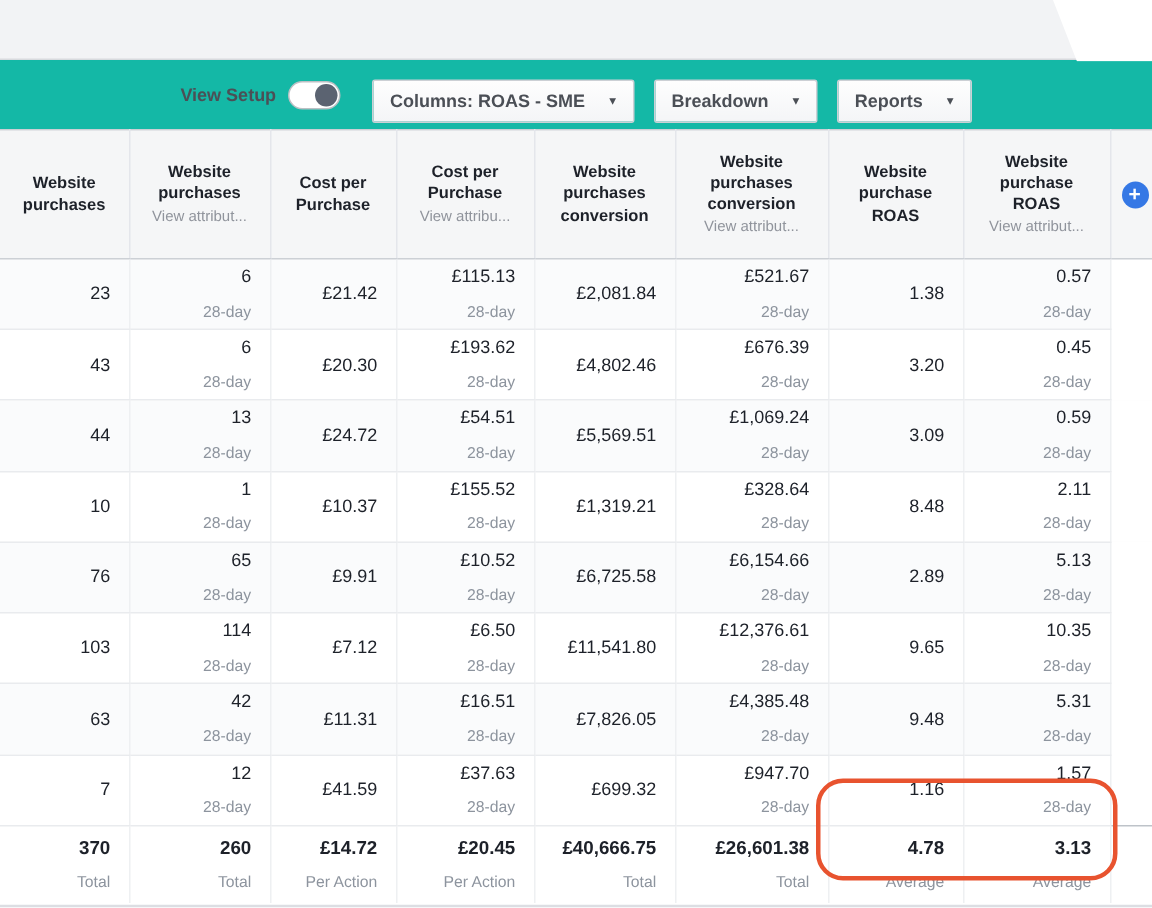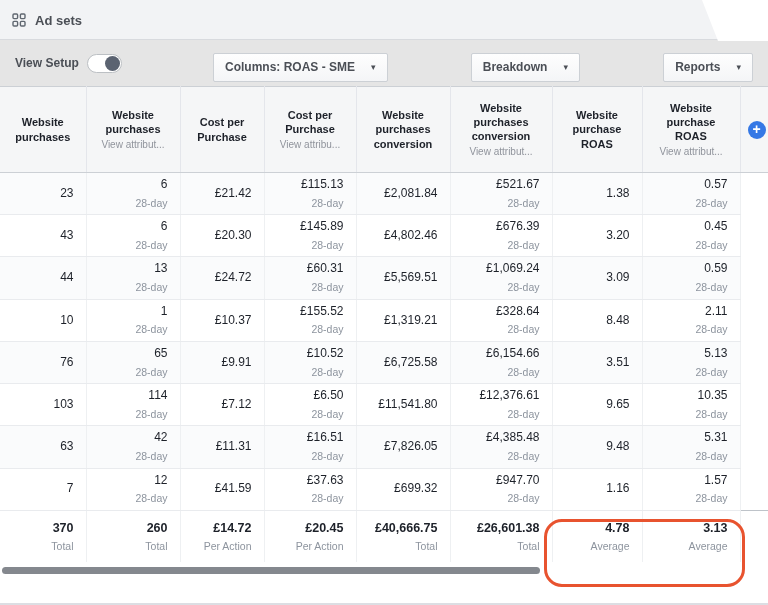--- a/index.html
+++ b/index.html
@@ -24,21 +24,21 @@
     display:flex; align-items:center; justify-content:center; gap:9px;
     font-size:13px; font-weight:bold; color:#1d2129; z-index:3; cursor:pointer;
   }
   .tabbar-cut {
     position:absolute; right:0; top:0; width:78px; height:41px; background:#fff;
     clip-path:polygon(12px 0, 100% 0, 100% 100%, 28px 100%); z-index:2;
   }
   .tab-icon { display:flex; align-items:center; }
 
   
-  .toolbar { height:46px; display:flex; align-items:center; justify-content:space-between; gap:13px; padding:0 15px; background:#e5e5e5; }
+  .toolbar { height:46px; display:flex; align-items:center; justify-content:center; gap:13px; padding:0 9px; background:#14b8a6; }
   .view-setup { display:flex; align-items:center; gap:8px; font-size:12px; font-weight:bold; color:#4b4f56; margin-right:8px; }
   .toggle { position:relative; display:inline-block; width:35px; height:19px; border-radius:10px; background:#fff; border:1px solid #bcc0c4; cursor:pointer; }
   .knob { position:absolute; right:1px; top:1px; width:15px; height:15px; border-radius:50%; background:#5b6371; }
   .btn {
     display:inline-flex; align-items:center; gap:16px; height:29px; padding:0 11px;
     background:linear-gradient(#fefefe,#f4f5f7); border:1px solid #ccd0d5; border-radius:2px;
     font-family:inherit; font-size:12px; font-weight:bold; color:#4b4f56; cursor:pointer; white-space:nowrap;margin-top:8px;
   }
   .caret { font-size:9px; color:#4b4f56; line-height:1; }
 
@@ -55,51 +55,38 @@
   .plus-th { background:#f5f6f7; border-right:none !important; }
   .plus-btn {
     width:18px; height:18px; border-radius:50%; background:#3578e5; color:#fff;
     font-size:14px; font-weight:bold; line-height:17px; text-align:center; margin:0 auto; cursor:pointer;
   }
   tbody tr { height:32px; background:#fff; }
   tbody tr:nth-child(odd) { background:#fafbfc; }
   tbody td { border-right:1px solid #eef0f2; border-bottom:1px solid #e9ebee; text-align:right; padding:4px 12px; vertical-align:middle; }
   td.pad-td { border-right:none; border-bottom:none; background:#fff; }
   .c-val { font-size:12px; color:#1d2129; line-height:1.3; }
-  .c-sub { font-size:10.5px; color:#8d949e; line-height:1.3; margin-top:4px; }
+  .c-sub { font-size:10.5px; color:#8d949e; line-height:1.3; margin-top:9px; }
   tfoot td { height:52px; border-top:1px solid #bec3c9; border-right:1px solid #eef0f2; text-align:right; padding:4px 12px; vertical-align:middle; background:#fff; }
   .t-val { font-size:12.5px; font-weight:bold; color:#1d2129; line-height:1.3; }
 
   
   .annotation {
     position:absolute; left:544px; top:519px; width:201px; height:68px;
     border:3px solid #e8532f; border-radius:18px; pointer-events:none; z-index:6;
   }
   .scroll-area { position:relative; height:19px; background:#fff; }
   .scroll-thumb { position:absolute; left:2px; top:5px; width:538px; height:7px; border-radius:4px; background:#84888e; cursor:pointer; }
 </style>
 </head>
 <body>
 
 <div class="screen">
 
   <div class="tabbar">
-    <div class="tab-adsets">
-      <span class="tab-icon">
-        <svg width="14" height="14" viewBox="0 0 14 14">
-            <g fill="none" stroke="#606770" stroke-width="1.4">
-              <rect x="1" y="1" width="4.6" height="4.6" rx="1"></rect>
-              <rect x="8.4" y="1" width="4.6" height="4.6" rx="1"></rect>
-              <rect x="1" y="8.4" width="4.6" height="4.6" rx="1"></rect>
-              <rect x="8.4" y="8.4" width="4.6" height="4.6" rx="1"></rect>
-            </g>
-          </svg>
-      </span>
-      <span>Ad sets</span>
-    </div>
     <div class="tabbar-cut"></div>
   </div>
 
   <div class="toolbar">
     <div class="view-setup">
       <span>View Setup</span>
       <span class="toggle">
           <span class="knob"></span>
         </span>
     </div>
@@ -201,21 +188,21 @@
             <div class="c-val">43</div>
           </td>
           <td>
             <div class="c-val">6</div>
             <div class="c-sub">28-day</div>
           </td>
           <td>
             <div class="c-val">£20.30</div>
           </td>
           <td>
-            <div class="c-val">£145.89</div>
+            <div class="c-val">£193.62</div>
             <div class="c-sub">28-day</div>
           </td>
           <td>
             <div class="c-val">£4,802.46</div>
           </td>
           <td>
             <div class="c-val">£676.39</div>
             <div class="c-sub">28-day</div>
           </td>
           <td>
@@ -232,21 +219,21 @@
             <div class="c-val">44</div>
           </td>
           <td>
             <div class="c-val">13</div>
             <div class="c-sub">28-day</div>
           </td>
           <td>
             <div class="c-val">£24.72</div>
           </td>
           <td>
-            <div class="c-val">£60.31</div>
+            <div class="c-val">£54.51</div>
             <div class="c-sub">28-day</div>
           </td>
           <td>
             <div class="c-val">£5,569.51</div>
           </td>
           <td>
             <div class="c-val">£1,069.24</div>
             <div class="c-sub">28-day</div>
           </td>
           <td>
@@ -305,21 +292,21 @@
             <div class="c-sub">28-day</div>
           </td>
           <td>
             <div class="c-val">£6,725.58</div>
           </td>
           <td>
             <div class="c-val">£6,154.66</div>
             <div class="c-sub">28-day</div>
           </td>
           <td>
-            <div class="c-val">3.51</div>
+            <div class="c-val">2.89</div>
           </td>
           <td>
             <div class="c-val">5.13</div>
             <div class="c-sub">28-day</div>
           </td>
           <td class="pad-td"></td>
         </tr>
         <tr>
           <td>
             <div class="c-val">103</div>

